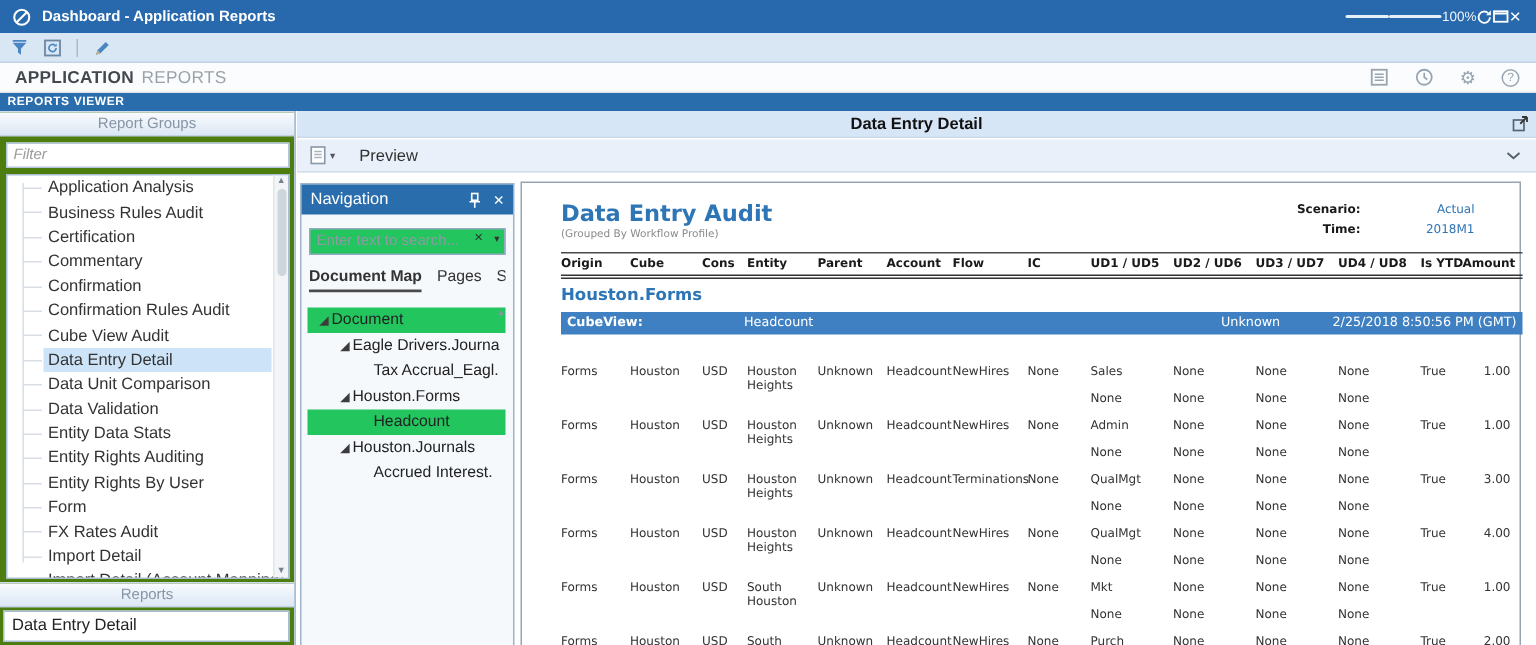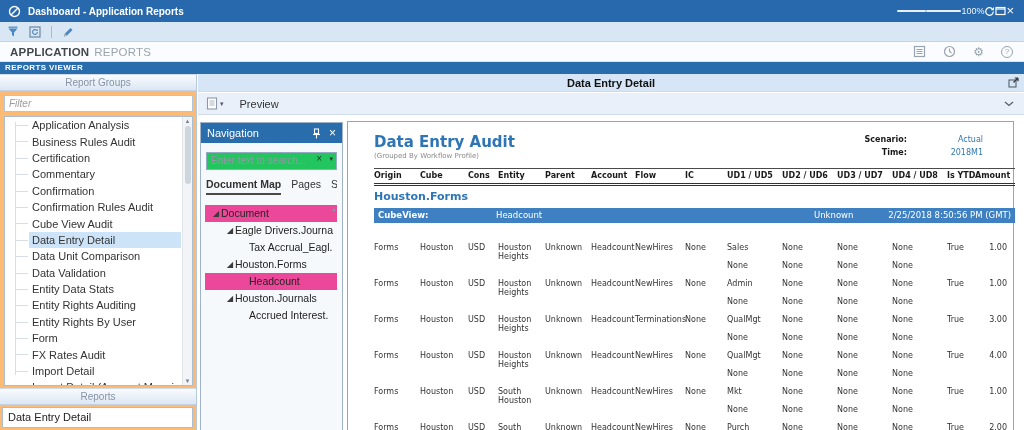--- a/index.html
+++ b/index.html
@@ -32,21 +32,21 @@
   .gear-ch { font-size:12px; line-height:12px; color:#98a4b0; }
 
   
   #viewerbar { position:absolute; top:62px; left:0; width:1024px; height:12px; background:#2a6dad;
                color:#fff; font-size:8px; font-weight:bold; line-height:12px; padding:0 5px; letter-spacing:.4px; }
 
   
   #bodyarea { position:absolute; top:74px; left:0; width:1024px; bottom:0; }
 
   
-  #sidebar { position:absolute; left:0; top:0; width:197px; height:100%; background:#fdba74;
+  #sidebar { position:absolute; left:0; top:0; width:197px; height:100%; background:#4d7c0f;
              border-right:1px solid #b6c8dc; }
   .sec-header { height:17px; background:linear-gradient(#f9fbfe,#dbe7f4); border-top:1px solid #cfdbe9;
                 border-bottom:1px solid #c3d2e2; text-align:center; font-size:10px; color:#8694a5; line-height:15px; }
   #groups-header { position:absolute; top:0; left:0; right:0; }
   #filter-input { position:absolute; top:21px; left:4px; width:189px; height:17px; border:1px solid #b3c5d9;
                   font-size:10px; padding:0 4px; color:#333; background:#fff; font-family:inherit; }
   #filter-input::placeholder { font-style:italic; color:#9b9b9b; }
   #tree-box { position:absolute; top:42px; left:4px; width:189px; bottom:44px; background:#fff;
               border:1px solid #a9bdd3; overflow:hidden; }
   .vline { position:absolute; left:10px; top:5px; bottom:10px; width:0; border-left:1px solid #d7dee6; }
@@ -90,21 +90,21 @@
                       padding:0 26px 0 4px; color:#555; font-family:inherit; background:#22c55e; }
   #nav-search input::placeholder { color:#8f9aa5; }
   .ns-x { position:absolute; right:15px; top:3px; font-size:10px; line-height:11px; color:#333; }
   .ns-drop { position:absolute; right:4px; top:5px; font-size:7px; color:#333; }
   #nav-tabs { display:flex; gap:10px; margin-top:8px; font-size:10.5px; color:#333;
               white-space:nowrap; overflow:hidden; }
   .tab { padding-bottom:3px; }
   .tab.active { font-weight:bold; border-bottom:2px solid #4a4a4a; }
   #nav-tree { margin-top:10px; position:relative; font-size:10.5px; color:#222; margin-left:-1px; }
   .nav-row { height:17px; display:flex; align-items:center; white-space:nowrap; overflow:hidden; }
-  .nav-row.hl { background:#ec4899; }
+  .nav-row.hl { background:#22c55e; }
   .exp { width:11px; display:inline-flex; justify-content:center; flex:none; }
   .nav-scroll-up { position:absolute; right:0; top:1px; font-size:6px; color:#8a94a0; }
 
   
   #page { position:absolute; left:149px; top:5px; width:667px; bottom:-2px; background:#fff;
           border:1px solid #97a4b2; }
   #page-inner { position:relative; padding:12px 0 0 26px; font-family:"DejaVu Sans",sans-serif; }
   .report-title { font-size:15px; line-height:17px; color:#2e75b5; font-weight:bold; }
   .report-subtitle { font-size:7px; color:#8a8a8a; margin-top:1px; height:9px; }
   .meta { position:absolute; top:13px; right:30px; display:grid; grid-template-columns:62px 76px;

